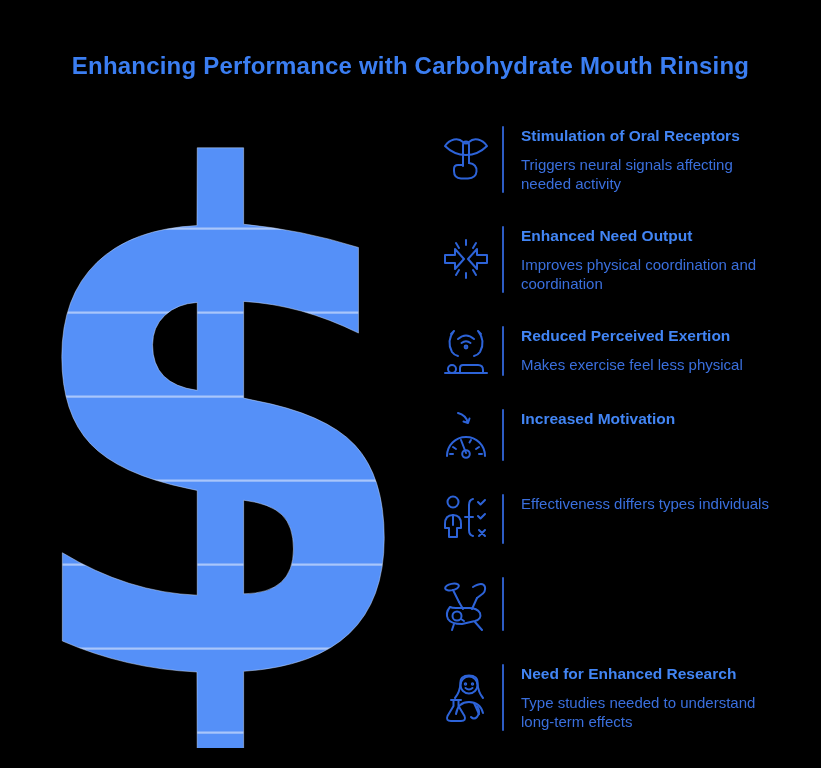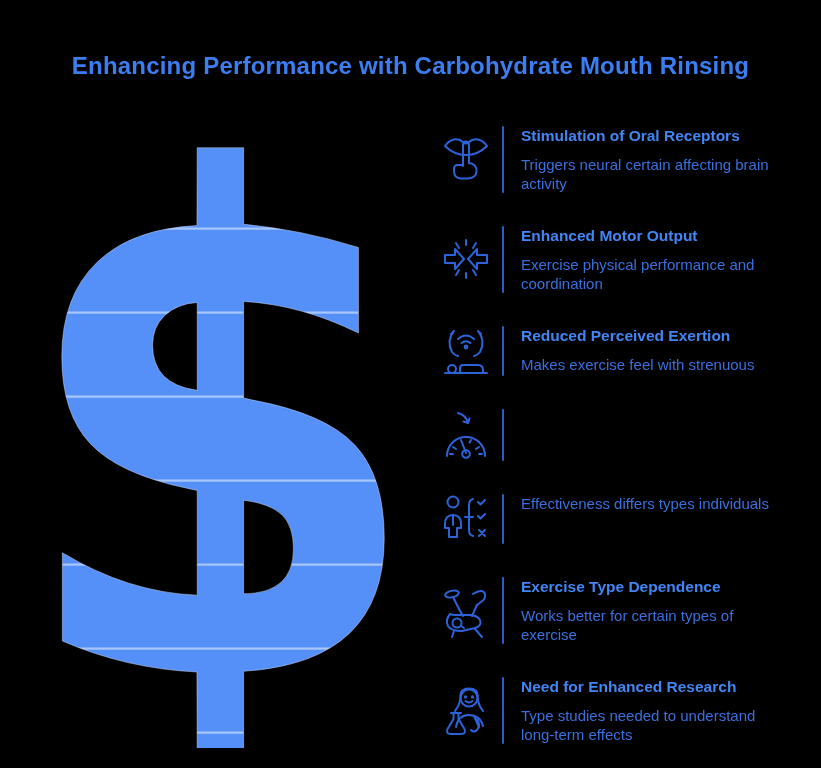--- a/index.html
+++ b/index.html
@@ -94,71 +94,72 @@
     <div class="icon-box">
       <svg width="48" height="52" viewBox="0 0 48 52">
         <path d="M3 12 C8 5 16 3 21 8 C23 10 25 10 27 8 C32 3 40 5 45 12 C38 19 31 21 24 21 C17 21 10 19 3 12 Z"></path>
         <path d="M21 32 V11 Q21 7.5 24 7.5 Q27 7.5 27 11 V29"></path>
         <path d="M27 29 Q35 30 34.5 37.5 Q34 44 26 44.5 L19 44.5 Q12 44 12 37 V35 Q12 31 16 31 L21 31"></path>
       </svg>
     </div>
     <div class="divider"></div>
     <div class="texts">
       <div class="item-title">Stimulation of Oral Receptors</div>
-      <div class="item-desc">Triggers neural certain affecting brain activity</div>
+      <div class="item-desc">Triggers neural signals affecting needed activity</div>
     </div>
   </div>
 
   <div class="item">
     <div class="icon-box">
       <svg width="48" height="48" viewBox="0 0 48 48">
         <path d="M3 19 H13 V13 L22 23 L13 33 V27 H3 Z"></path>
         <path d="M45 19 H35 V13 L26 23 L35 33 V27 H45 Z"></path>
         <path d="M24 4 V9 M24 42 V37 M14 7 L17 12 M34 7 L31 12 M14 39 L17 34 M34 39 L31 34"></path>
       </svg>
     </div>
     <div class="divider"></div>
     <div class="texts">
-      <div class="item-title">Enhanced Motor Output</div>
-      <div class="item-desc">Exercise physical performance and coordination</div>
+      <div class="item-title">Enhanced Need Output</div>
+      <div class="item-desc">Improves physical coordination and coordination</div>
     </div>
   </div>
 
   <div class="item">
     <div class="icon-box">
       <svg width="48" height="50" viewBox="0 0 48 50">
         <path d="M16 13 Q24 6 32 13"></path>
         <path d="M19.5 17 Q24 13.5 28.5 17"></path>
         <circle cx="24" cy="21" r="1.4" fill="currentColor"></circle>
         <path d="M12 5 Q4 15 10 26 Q12 29 16 30 M12 5 L9 8"></path>
         <path d="M36 5 Q44 15 38 26 Q36 29 32 30 M36 5 L39 8"></path>
         <circle cx="10" cy="43" r="4"></circle>
         <path d="M18 47 V42 Q18 39 21 39 H36 Q41 39 41 44 V47"></path>
         <path d="M3 47 H45"></path>
       </svg>
     </div>
     <div class="divider"></div>
     <div class="texts">
       <div class="item-title">Reduced Perceived Exertion</div>
-      <div class="item-desc">Makes exercise feel with strenuous</div>
+      <div class="item-desc">Makes exercise feel less physical</div>
     </div>
   </div>
 
   <div class="item">
     <div class="icon-box">
       <svg width="48" height="52" viewBox="0 0 48 52">
         <path d="M16 4 Q24 6 26 14 M26 14 L21.5 12.5 M26 14 L27.5 9.5"></path>
         <path d="M5 47 A19 19 0 0 1 43 47"></path>
         <path d="M11 38 L14 40 M37 38 L34 40 M8 45 H11 M40 45 H37 M29 31 L27.5 33.5"></path>
         <path d="M24 44 L19 31"></path>
         <circle cx="24" cy="45" r="3.8"></circle>
       </svg>
     </div>
     <div class="divider"></div>
     <div class="texts">
+      <div class="item-title">Increased Motivation</div>
     </div>
   </div>
 
   <div class="item">
     <div class="icon-box">
       <svg width="48" height="50" viewBox="0 0 48 50">
         <circle cx="11" cy="8" r="5.5"></circle>
         <path d="M3 34 V30 Q3 21 11 21 Q19 21 19 30 V34 H15 V43 H7 V34 Z"></path>
         <path d="M11 21 V31"></path>
         <path d="M31 5 Q27 6 27 11 V36 Q27 41 31 42 M23 23 H31"></path>
@@ -180,24 +181,20 @@
         <path d="M11 13 L17 25"></path>
         <path d="M31 10 Q41 4 43 10 Q44 15 39 18 L35 21"></path>
         <path d="M17 25 L21 32 M35 21 L30 32"></path>
         <path d="M8 30 Q3 36 6 42 Q9 47 20 47 L33 44 Q40 42 38 36 Q35 31 27 31 L14 31 Q10 31 8 30 Z"></path>
         <circle cx="15" cy="39" r="4.5"></circle>
         <path d="M19 42 L22 44"></path>
         <path d="M33 45 L40 53 M12 47 L10 53"></path>
       </svg>
     </div>
     <div class="divider"></div>
-    <div class="texts">
-      <div class="item-title">Exercise Type Dependence</div>
-      <div class="item-desc">Works better for certain types of exercise</div>
-    </div>
   </div>
 
   <div class="item">
     <div class="icon-box">
       <svg width="48" height="52" viewBox="0 0 48 52">
         <circle cx="27" cy="13" r="8.5"></circle>
         <path d="M18.5 11 Q18 3.5 27 3.5 Q36 3.5 35.5 11"></path>
         <path d="M18.5 11 Q18 20 13 26 M35.5 11 Q36 20 41 26"></path>
         <path d="M23.5 16 Q27 19 30.5 16"></path>
         <circle cx="23.5" cy="12" r="0.7" fill="currentColor"></circle>

